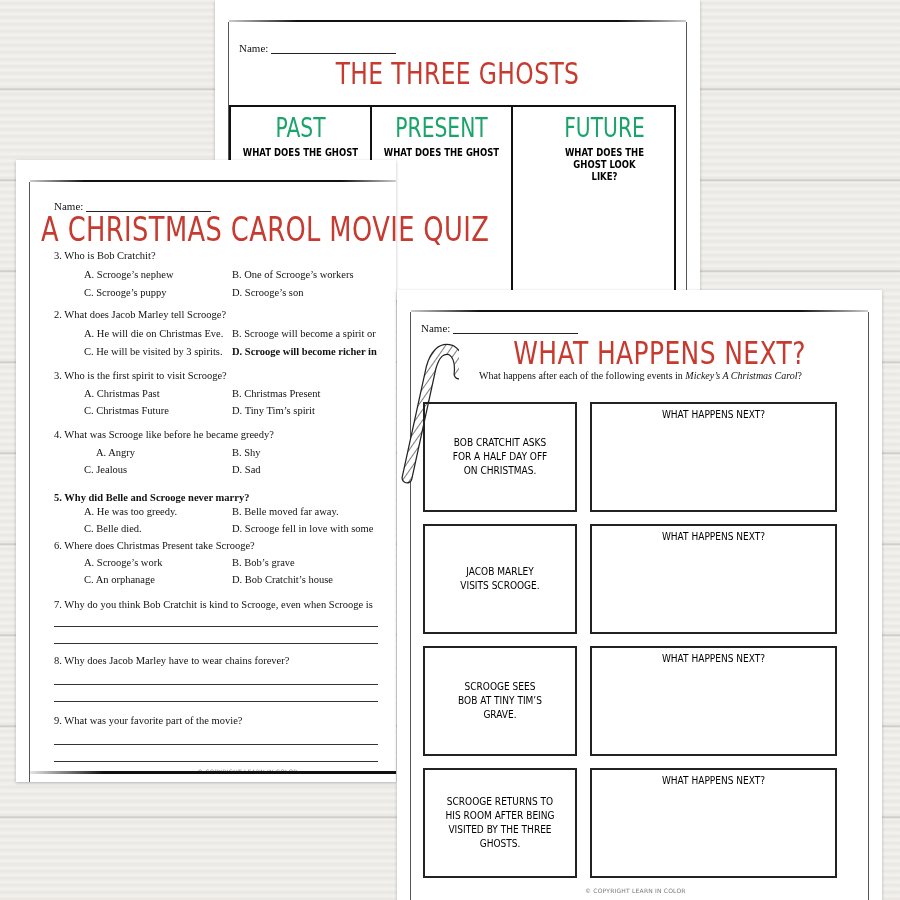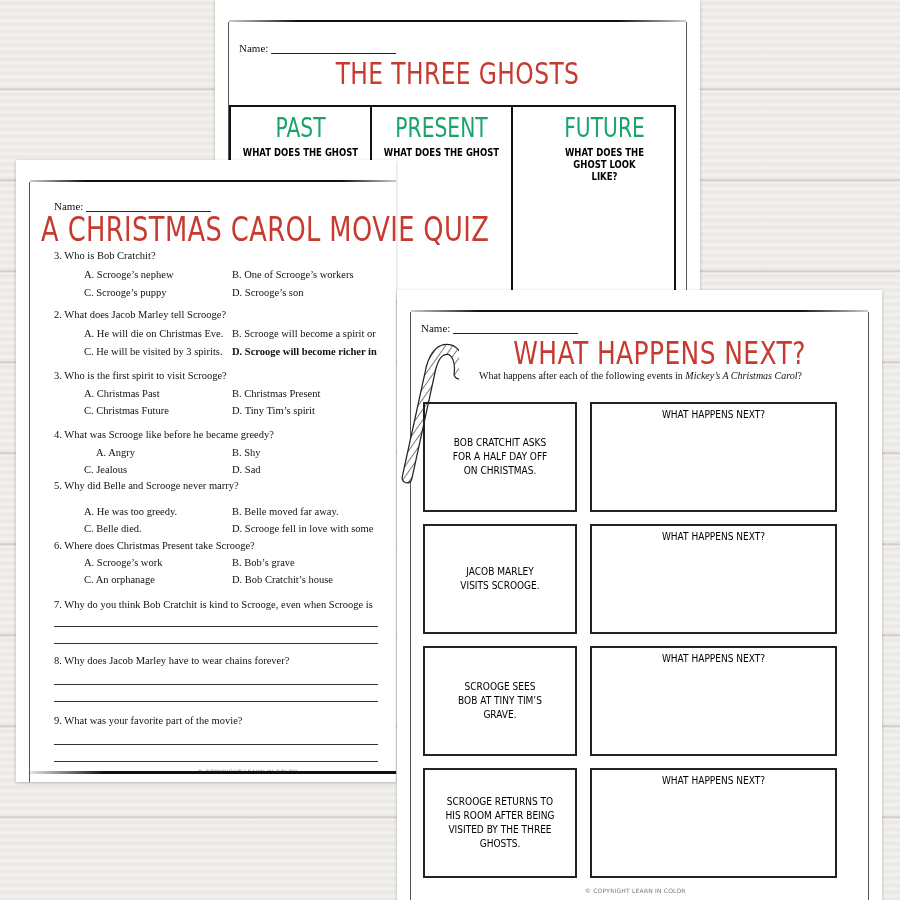--- a/index.html
+++ b/index.html
@@ -111,21 +111,21 @@
   <div class="opt" style="left:216px; top:228px;">B. Christmas Present</div>
   <div class="opt" style="left:68px; top:245px;">C. Christmas Future</div>
   <div class="opt" style="left:216px; top:245px;">D. Tiny Tim’s spirit</div>
 
   <div class="q" style="top:269px;">4. What was Scrooge like before he became greedy?</div>
   <div class="opt" style="left:68px; top:287px;margin-left:12px;">A. Angry</div>
   <div class="opt" style="left:216px; top:287px;">B. Shy</div>
   <div class="opt" style="left:68px; top:304px;">C. Jealous</div>
   <div class="opt" style="left:216px; top:304px;">D. Sad</div>
 
-  <div class="q" style="top:320px;">5. Why did Belle and Scrooge never marry?</div>
+  <div class="q" style="top:332px;font-weight:bold;">5. Why did Belle and Scrooge never marry?</div>
   <div class="opt" style="left:68px; top:346px;">A. He was too greedy.</div>
   <div class="opt" style="left:216px; top:346px;">B. Belle moved far away.</div>
   <div class="opt" style="left:68px; top:363px;">C. Belle died.</div>
   <div class="opt" style="left:216px; top:363px; width:148px; overflow:hidden;">D. Scrooge fell in love with some</div>
 
   <div class="q" style="top:380px;text-align:right;">6. Where does Christmas Present take Scrooge?</div>
   <div class="opt" style="left:68px; top:397px;">A. Scrooge’s work</div>
   <div class="opt" style="left:216px; top:397px;">B. Bob’s grave</div>
   <div class="opt" style="left:68px; top:414px;">C. An orphanage</div>
   <div class="opt" style="left:216px; top:414px;">D. Bob Cratchit’s house</div>

